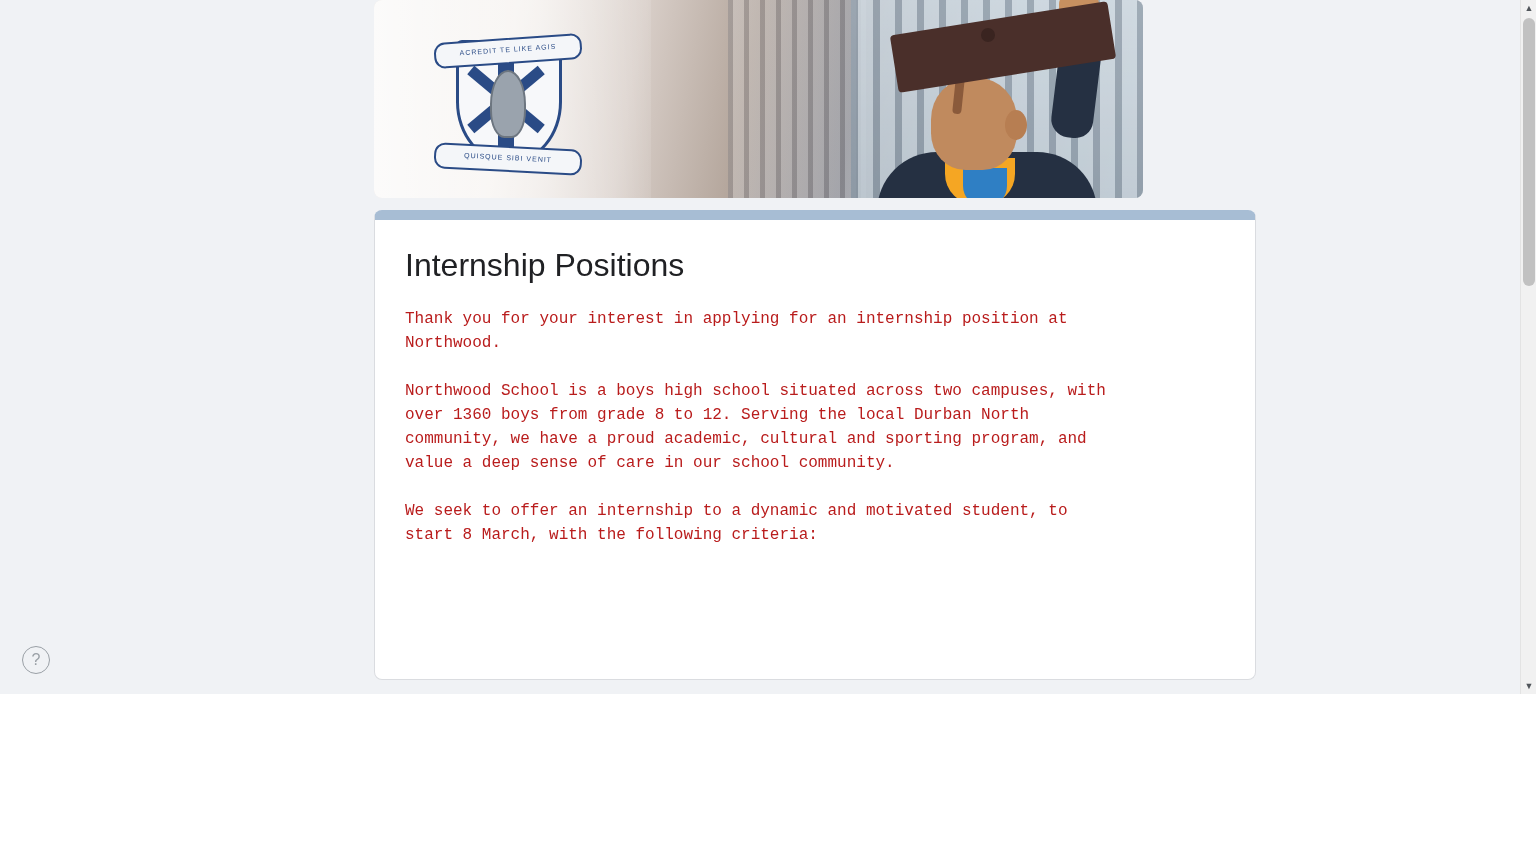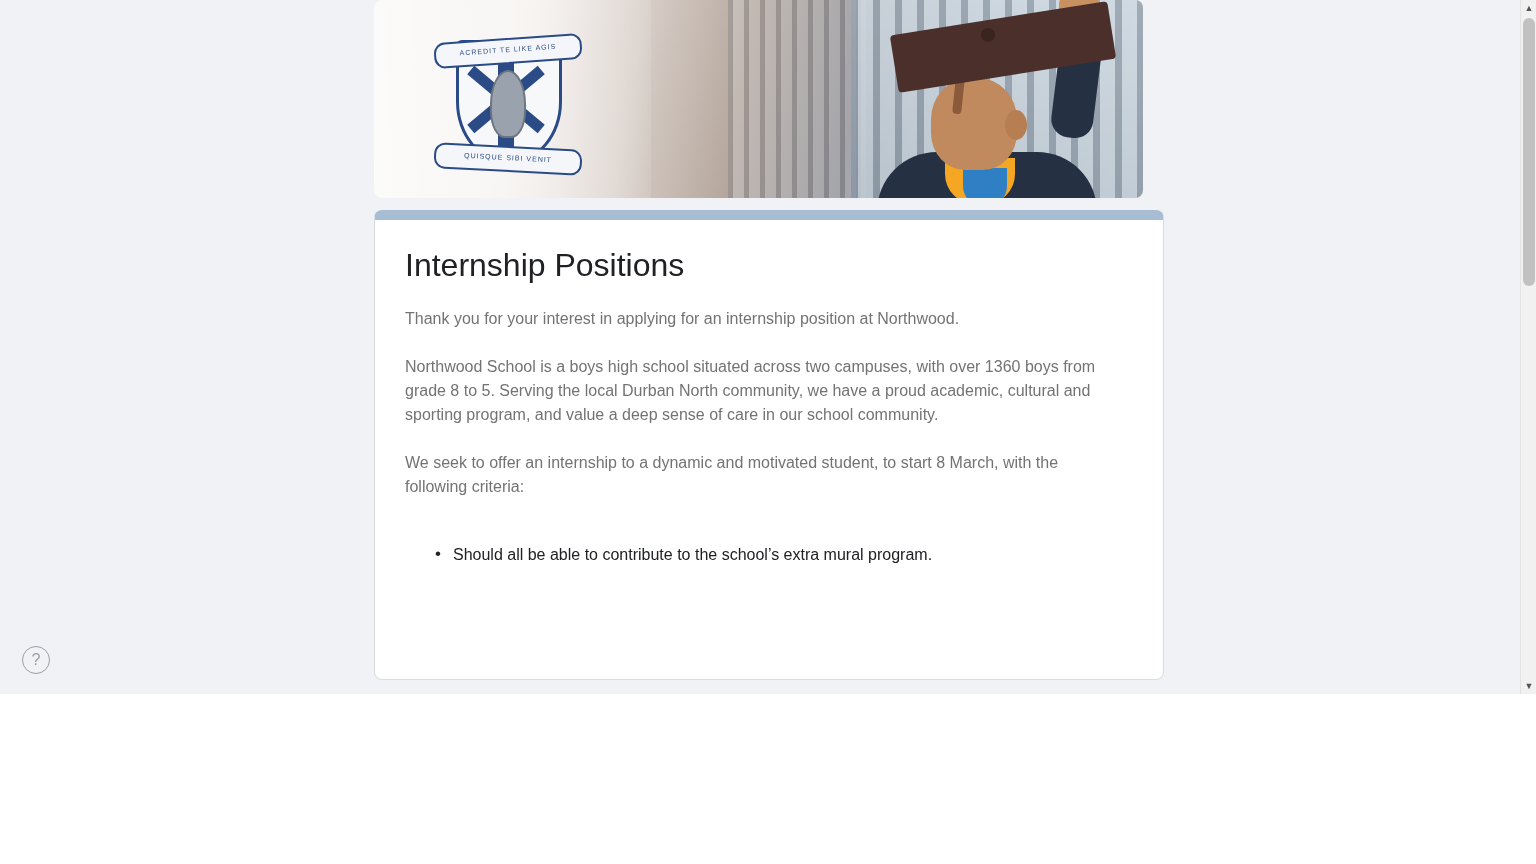--- a/index.html
+++ b/index.html
@@ -216,45 +216,46 @@
     white-space: nowrap;
     overflow: hidden;
   }
   .crest-ribbon-top { top: 20px; transform: rotate(-4deg); }
   .crest-ribbon-bottom { top: 128px; transform: rotate(3deg); }
 
   
   .form-card {
     position: relative;
     margin-top: 12px;
-    width: 790px;
+    width: 882px;
     background: #ffffff;
     border: 1px solid #dadce0;
     border-radius: 8px;
     border-top: 10px solid #a7bdd4;
     box-sizing: border-box;
     padding: 24px 30px 40px 30px;
     min-height: 470px;
   }
 
   .form-title {
     font-size: 32px;
     font-weight: 400;
     color: #202124;
     line-height: 135%;
     margin: 0 0 20px 0;
     letter-spacing: 0;
   }
 
   .form-para {
     font-size: 16px;
-    color: #737373;
+    color: #b91c1c;
     line-height: 150%;
     margin: 0 0 24px 0;
     max-width: 710px;
+    font-family: Liberation Mono, monospace;
   }
 
   .criteria-list {
     margin: 44px 0 0 0;
     padding-left: 48px;
     list-style: none;
   }
   .criteria-list li {
     position: relative;
     font-size: 16px;
@@ -371,25 +372,24 @@
           <div class="crest-bird"></div>
           <div class="crest-ribbon-top">ACREDIT TE LIKE AGIS</div>
           <div class="crest-ribbon-bottom">QUISQUE SIBI VENIT</div>
         </div>
       </div>
 
       <div class="form-card">
         <h1 class="form-title">Internship Positions</h1>
 
         <p class="form-para">Thank you for your interest in applying for an internship position at Northwood.</p>
-        <p class="form-para">Northwood School is a boys high school situated across two campuses, with over 1360 boys from grade 8 to 5.  Serving the local Durban North community, we have a proud academic, cultural and sporting program, and value a deep sense of care in our school community.</p>
+        <p class="form-para">Northwood School is a boys high school situated across two campuses, with over 1360 boys from grade 8 to 12.  Serving the local Durban North community, we have a proud academic, cultural and sporting program, and value a deep sense of care in our school community.</p>
         <p class="form-para">We seek to offer an internship to a dynamic and motivated student, to start 8 March, with the following criteria:</p>
 
         <ul class="criteria-list">
-          <li>Should all be able to contribute to the school’s extra mural program.</li>
         </ul>
       </div>
 
     </div>
 
     <div class="help-button">?</div>
 
   </div>
 
   <div class="scrollbar">

